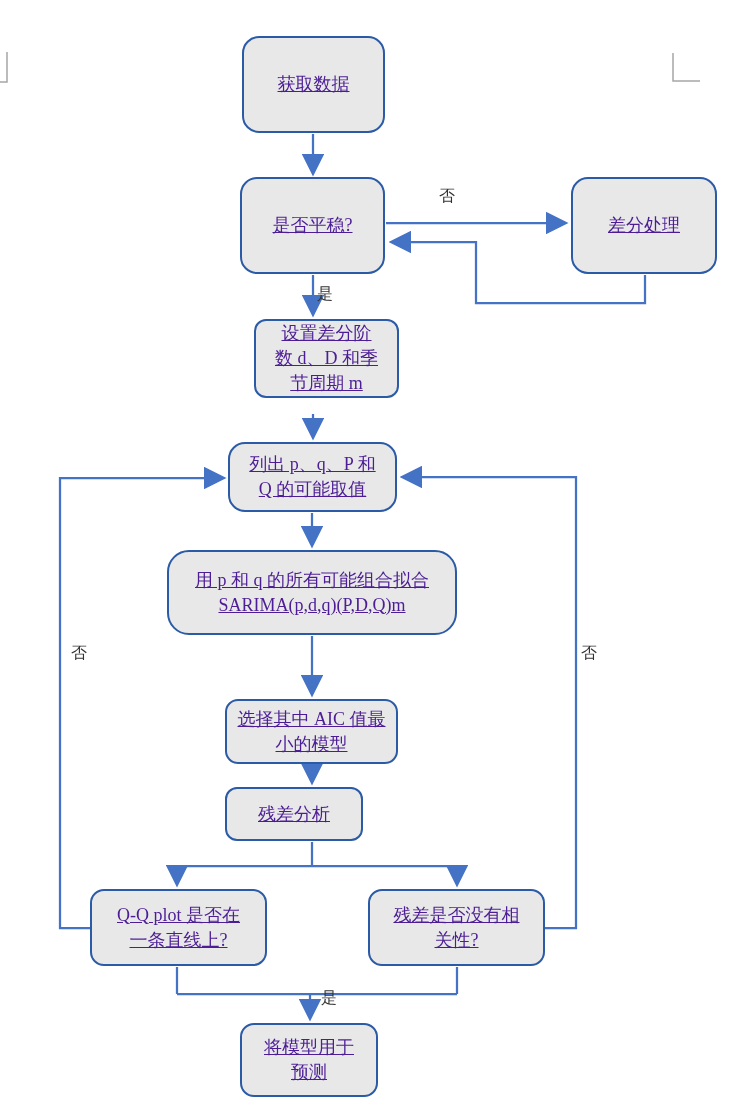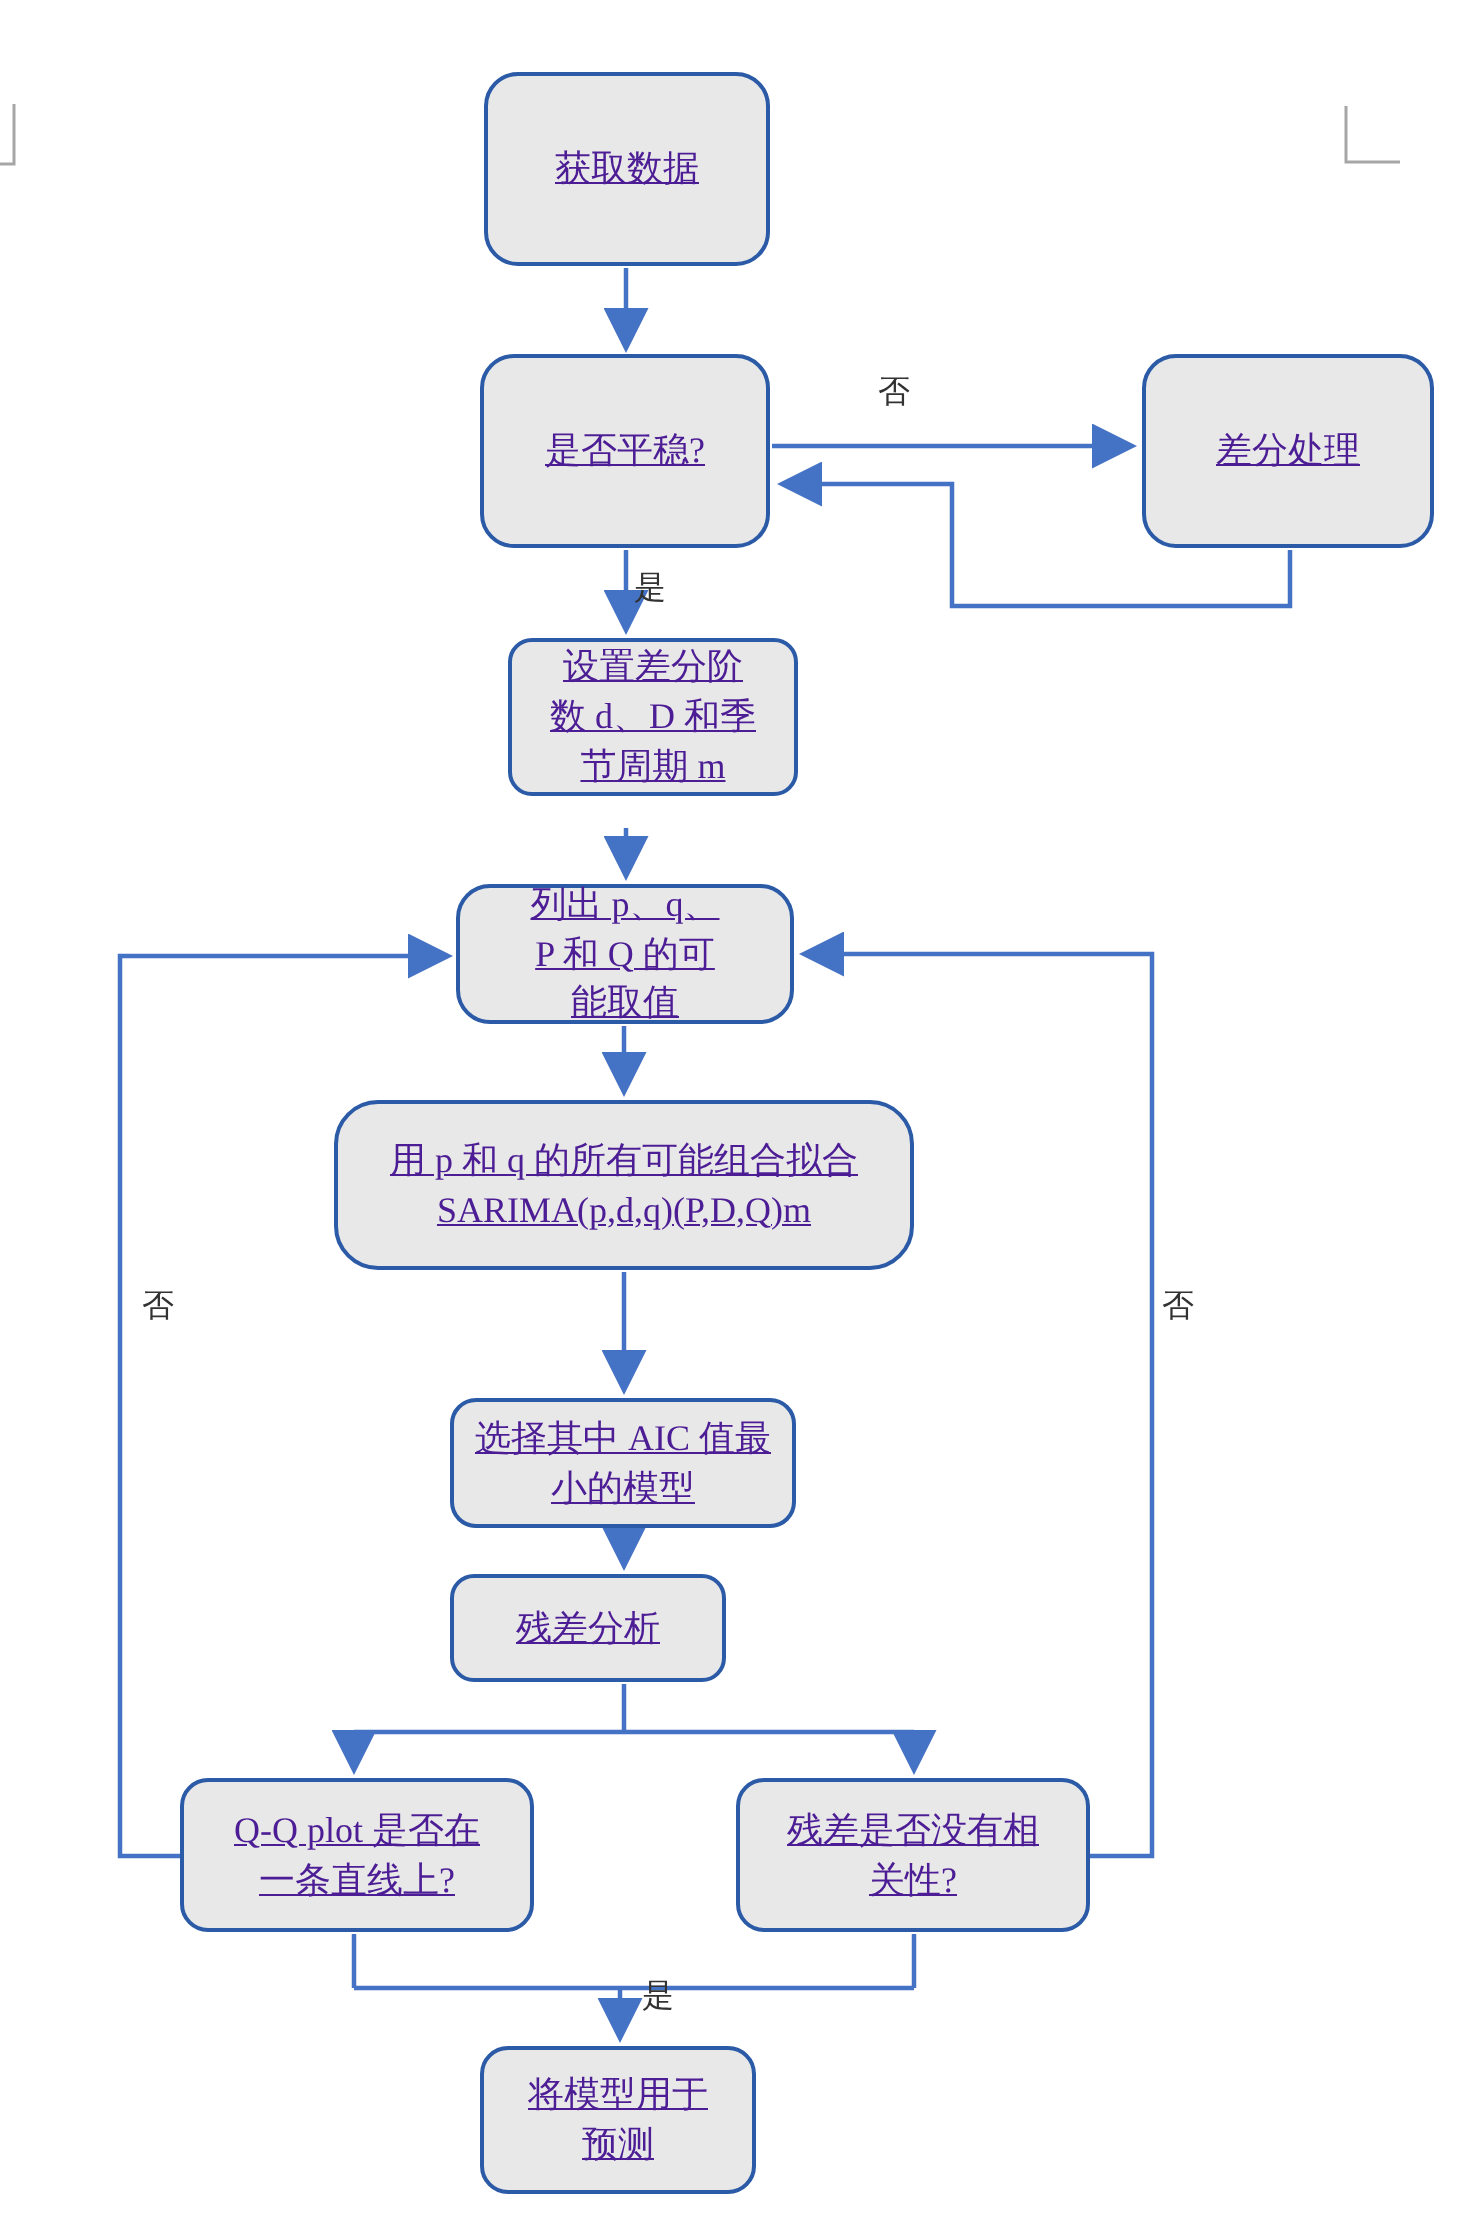--- a/index.html
+++ b/index.html
@@ -18,21 +18,21 @@
     border:2.5px solid #2b5aa6;
     border-radius:17px;
     display:flex;align-items:center;justify-content:center;
     text-align:center;
     font-size:18px;line-height:1.38;color:#4c1d95;text-decoration:underline;
   }
   .n-get-data          {left:242px;top:36px;  width:143px;height:97px;}
   .n-stationary        {left:240px;top:177px; width:145px;height:97px;}
   .n-diff              {left:571px;top:177px; width:146px;height:97px;}
   .n-set-orders        {left:240px;top:319px; width:145px;height:79px;border-radius:12px;padding:0 18px;margin-left:14px;}
-  .n-list-values       {left:228px;top:442px; width:169px;height:70px;padding:0 32px;}
+  .n-list-values       {left:228px;top:442px; width:169px;height:70px;padding:0 16px;}
   .n-fit-sarima        {left:167px;top:550px; width:290px;height:85px;padding:0 12px;border-radius:22px;}
   .n-select-aic        {left:225px;top:699px; width:173px;height:65px;padding:12px 10px;border-radius:13px;}
   .n-residual-analysis {left:225px;top:787px; width:138px;height:54px;border-radius:12px;}
   .n-qq-plot           {left:90px; top:889px; width:177px;height:77px;padding:0 23px;border-radius:14px;}
   .n-residual-corr     {left:368px;top:889px; width:177px;height:77px;padding:4px 23px;border-radius:14px;}
   .n-use-model         {left:240px;top:1023px;width:138px;height:74px;padding:0 17px;border-radius:14px;}
   .edge-label{
     position:absolute;
     font-size:16px;color:#323232;
     font-family:"Liberation Serif","DejaVu Serif",serif;

